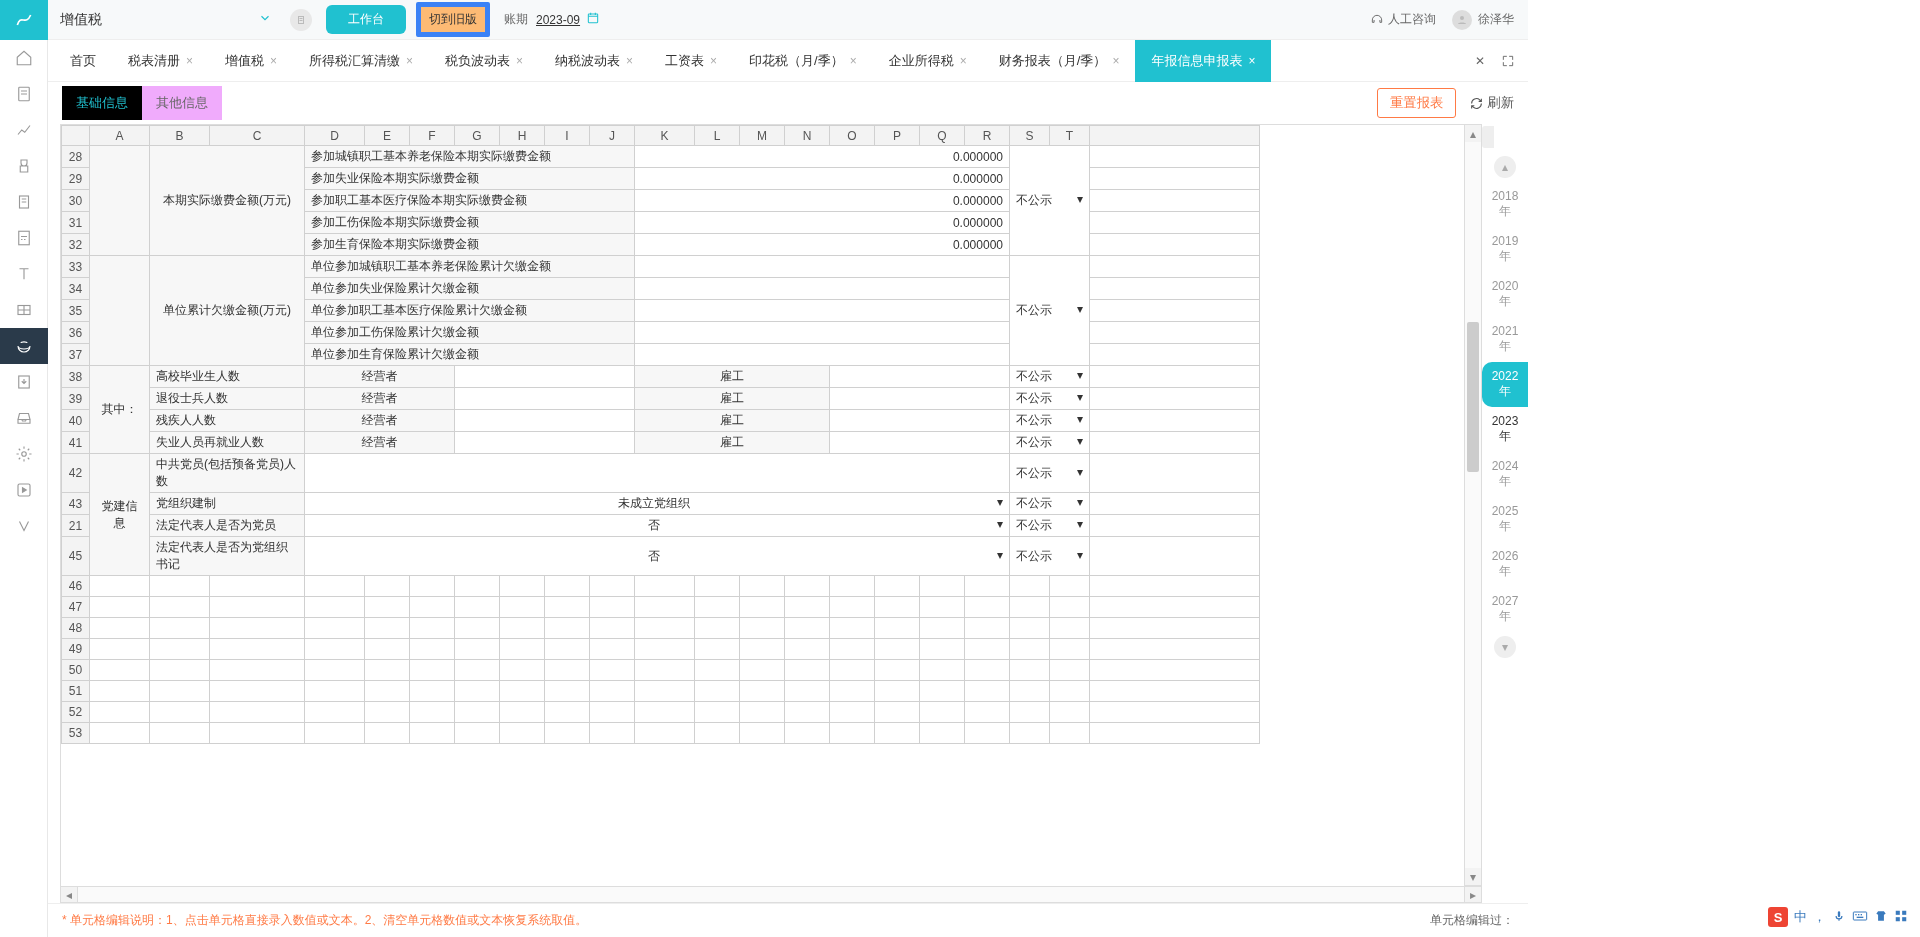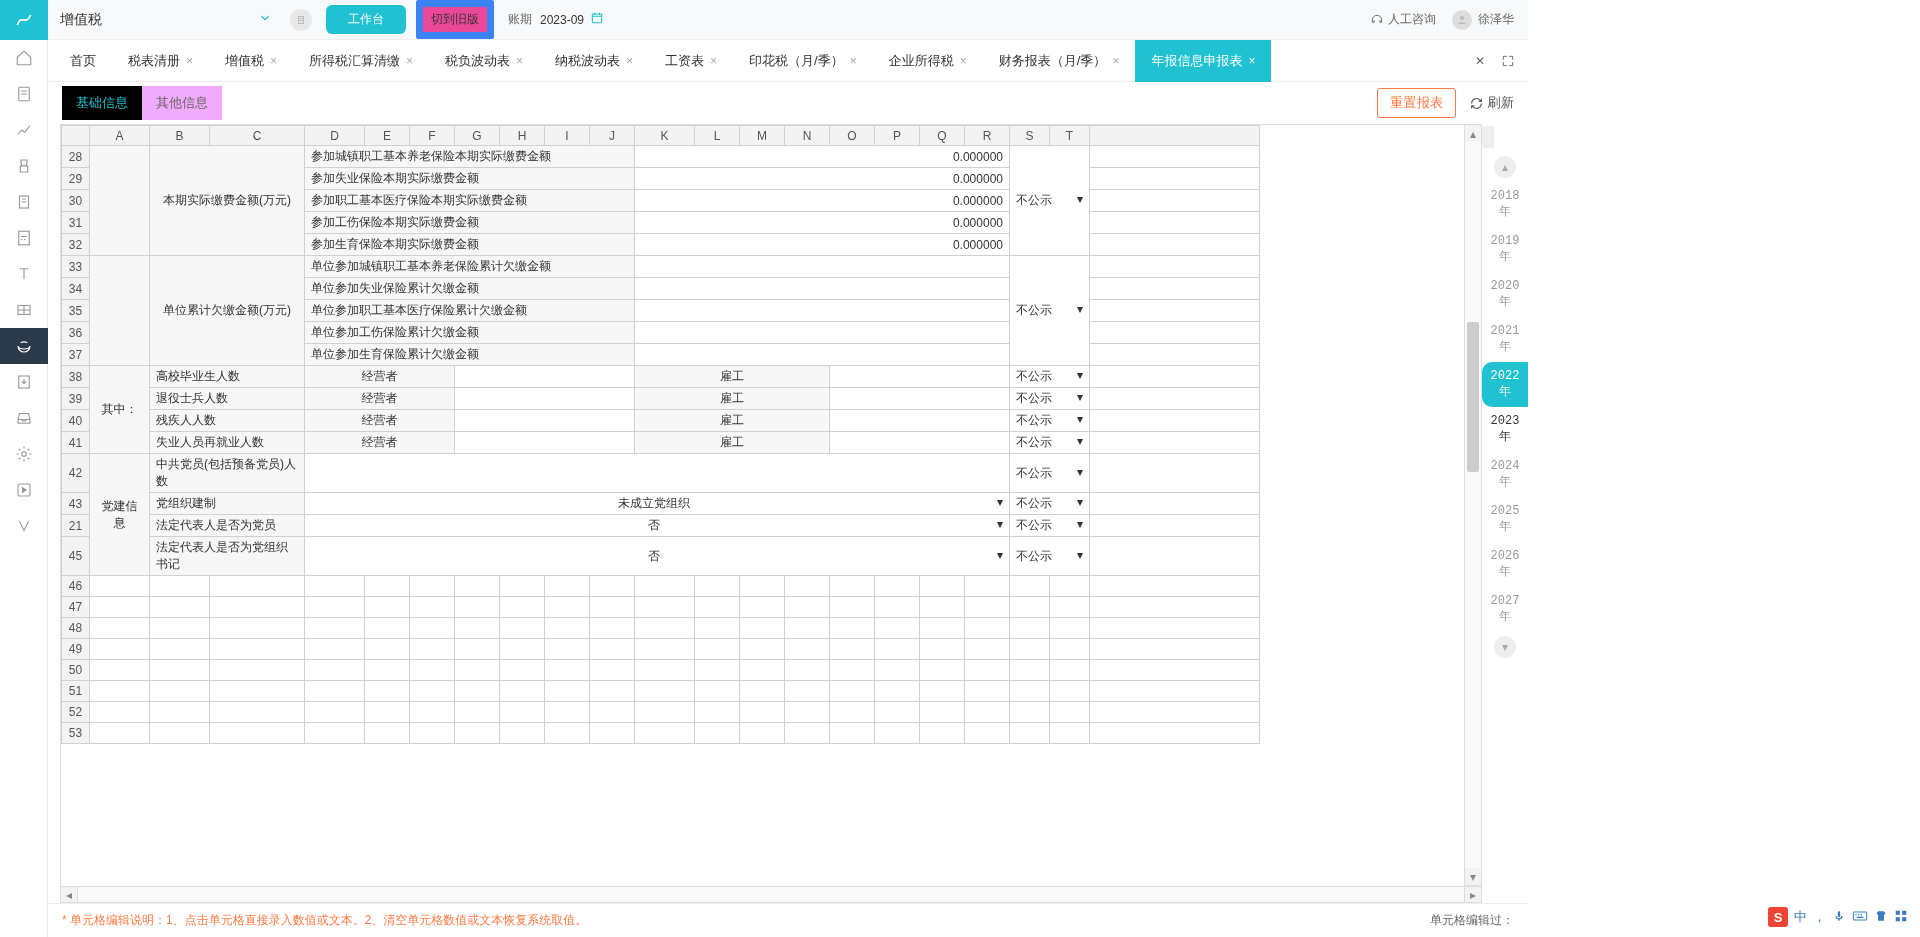--- a/index.html
+++ b/index.html
@@ -22,23 +22,23 @@
 
 
 .top-header {
   height: 40px; display: flex; align-items: center; padding: 0 14px 0 8px;
   border-bottom: 1px solid #eee; background: #f7f9fa;
 }
 .top-title { color: #333; font-size: 14px; margin-left: 4px; margin-right: 6px; }
 .dropdown-chevron { color: #20c1d0; margin-right: 18px; margin-left: 150px; }
 .circle-icon { width: 22px; height: 22px; border-radius: 50%; background: #e8e8e8; display: flex; align-items: center; justify-content: center; color: #bbb; margin-right: 14px; font-size: 11px; }
 .btn-workbench { background: #20c1d0; color: #fff; border: none; padding: 6px 22px; border-radius: 6px; font-size: 12px; cursor: pointer; margin-right: 10px; }
-.btn-switch-old { background: #ec4899; color: #333; border: 7px solid #3b82f6; padding: 4px 8px; border-radius: 2px; font-size: 12px; cursor: pointer; margin-right: 14px; }
+.btn-switch-old { background: #fdba74; color: #333; border: 5px solid #3b82f6; padding: 4px 8px; border-radius: 2px; font-size: 12px; cursor: pointer; margin-right: 14px; }
 .period-label { color: #666; margin-right: 8px; }
-.period-value { color: #333; margin-right: 6px; }
+.period-value { color: #333; margin-right: 6px; text-decoration: underline; }
 .calendar-icon { color: #20c1d0; }
 .top-spacer { flex: 1; }
 .consult { display: flex; align-items: center; color: #666; margin-right: 16px; cursor: pointer; }
 .consult svg { margin-right: 4px; }
 .user { display: flex; align-items: center; color: #666; cursor: pointer; }
 .avatar { width: 20px; height: 20px; border-radius: 50%; background: #ddd; margin-right: 6px; display: flex; align-items: center; justify-content: center; }
 
 
 .tabs-bar { height: 42px; display: flex; align-items: center; border-bottom: 1px solid #eee; padding: 0 6px; background: #fff; }
 .tab { padding: 0 16px; height: 42px; display: flex; align-items: center; font-size: 13px; color: #333; cursor: pointer; white-space: nowrap; }
@@ -712,21 +712,21 @@
         <div class="hscroll-bar">
           <div class="hscroll-btn">◂</div>
           <div class="hscroll-track"></div>
           <div class="hscroll-btn right">▸</div>
         </div>
       </div>
 
       <div class="year-rail">
         <div class="rail-tab"></div>
         <div class="rail-btn">▴</div>
-        <div id="years-container" style="width:100%;font-family:Liberation Mono, monospace;">
+        <div id="years-container" style="width:100%;">
             <div class="year-item">2018年</div>
             <div class="year-item">2019年</div>
             <div class="year-item">2020年</div>
             <div class="year-item">2021年</div>
             <div class="year-item active">2022年</div>
             <div class="year-item dark">2023年</div>
             <div class="year-item">2024年</div>
             <div class="year-item">2025年</div>
             <div class="year-item">2026年</div>
             <div class="year-item">2027年</div>

